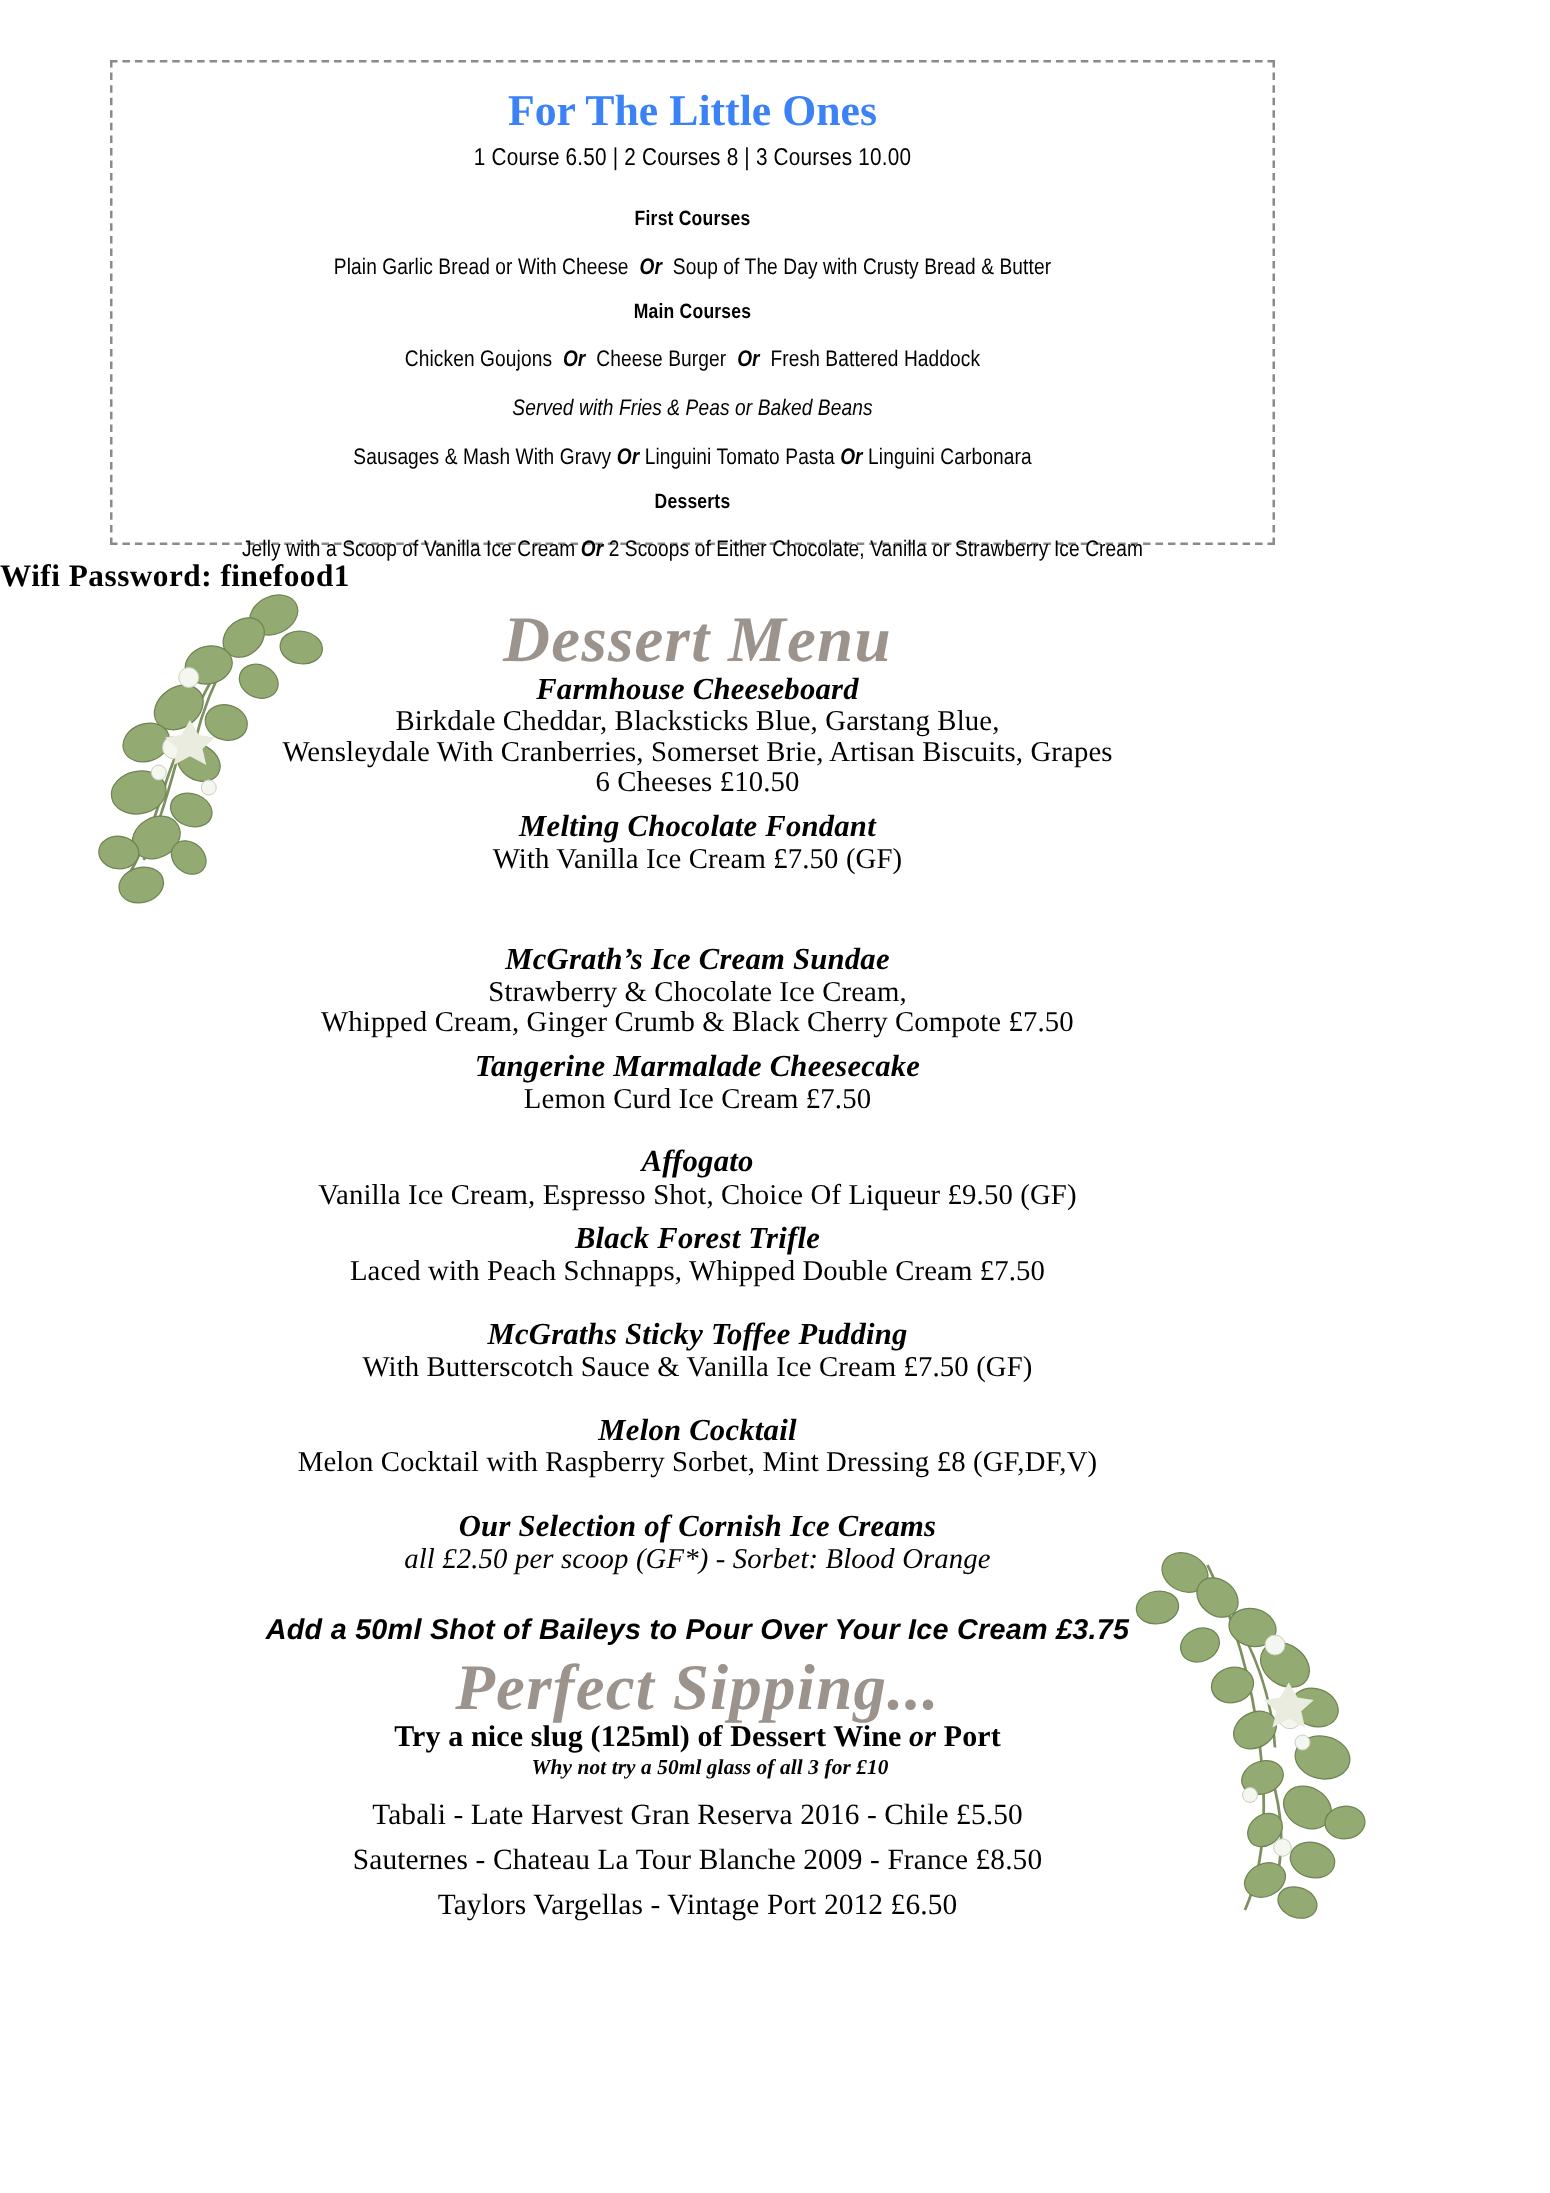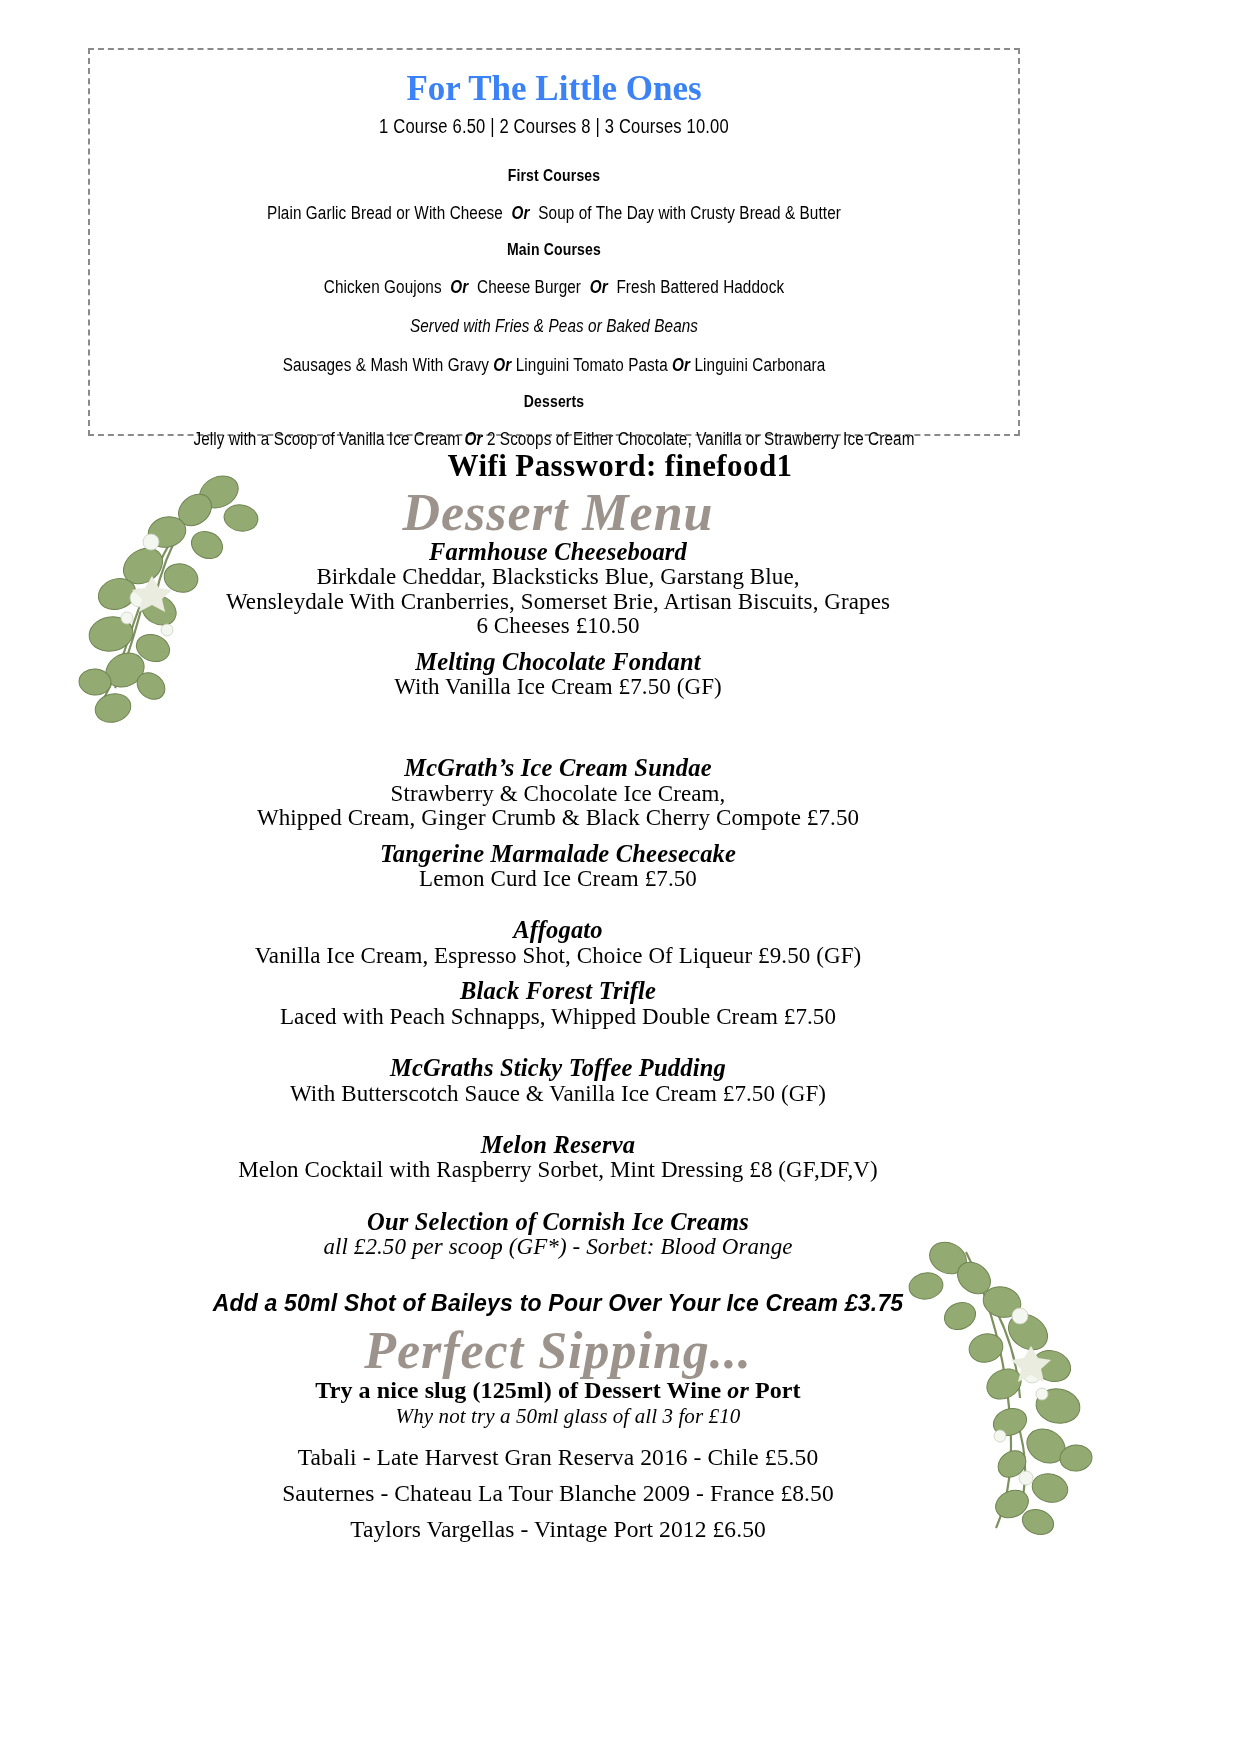--- a/index.html
+++ b/index.html
@@ -71,24 +71,24 @@
   .gap-a { height: 28px; }
   .gap-b { height: 16px; }
   .gap-c { height: 18px; }
 
   
   .wifi {
     position: absolute;
     left: 0;
     top: 448px;
     width: 1240px;
-    text-align: center;
-    font-family: "Liberation Serif", serif;
-    font-weight: bold;
-    font-size: 31px;
+    text-align: left;
+    font-family: "Liberation Serif", serif;
+    font-weight: bold;
+    font-size: 25px;
     letter-spacing: 0.4px;
   }
 
   
   .dessert-wrap {
     position: absolute;
     left: 0;
     top: 487px;
     width: 1116px;
     text-align: center;
@@ -140,22 +140,22 @@
     letter-spacing: 0.1px;
     text-align: center;
   }
   .sip-head-line .or-it {
     font-style: italic;
     font-weight: bold;
   }
   .sip-sub {
     font-family: "Liberation Serif", serif;
     font-style: italic;
-    font-weight: normal;
-    font-size: 21px;
+    font-weight: bold;
+    font-size: 17px;
     letter-spacing: 0.1px;
     margin-left: 20px;
   }
   .sip-item {
     font-family: "Liberation Serif", serif;
     font-size: 23.5px;
     line-height: 1.55;
     letter-spacing: 0.1px;
   }
 
@@ -300,21 +300,21 @@
   </div>
   <div class="spacer-md"></div>
 
   <div class="item">
     <div class="item-name">McGraths Sticky Toffee Pudding</div>
     <div class="item-desc">With Butterscotch Sauce &amp; Vanilla Ice Cream £7.50   (GF)</div>
   </div>
   <div class="spacer-md"></div>
 
   <div class="item">
-    <div class="item-name">Melon Reserva</div>
+    <div class="item-name">Melon Cocktail</div>
     <div class="item-desc">Melon Cocktail with Raspberry Sorbet, Mint Dressing £8 (GF,DF,V)</div>
   </div>
   <div class="spacer-md"></div>
 
   <div class="item">
     <div class="item-name">Our Selection of Cornish Ice Creams</div>
     <div class="item-desc" style="font-style:italic;">all £2.50 per scoop (GF*) - Sorbet: Blood Orange</div>
   </div>
 
   <div class="spacer-lg"></div>

